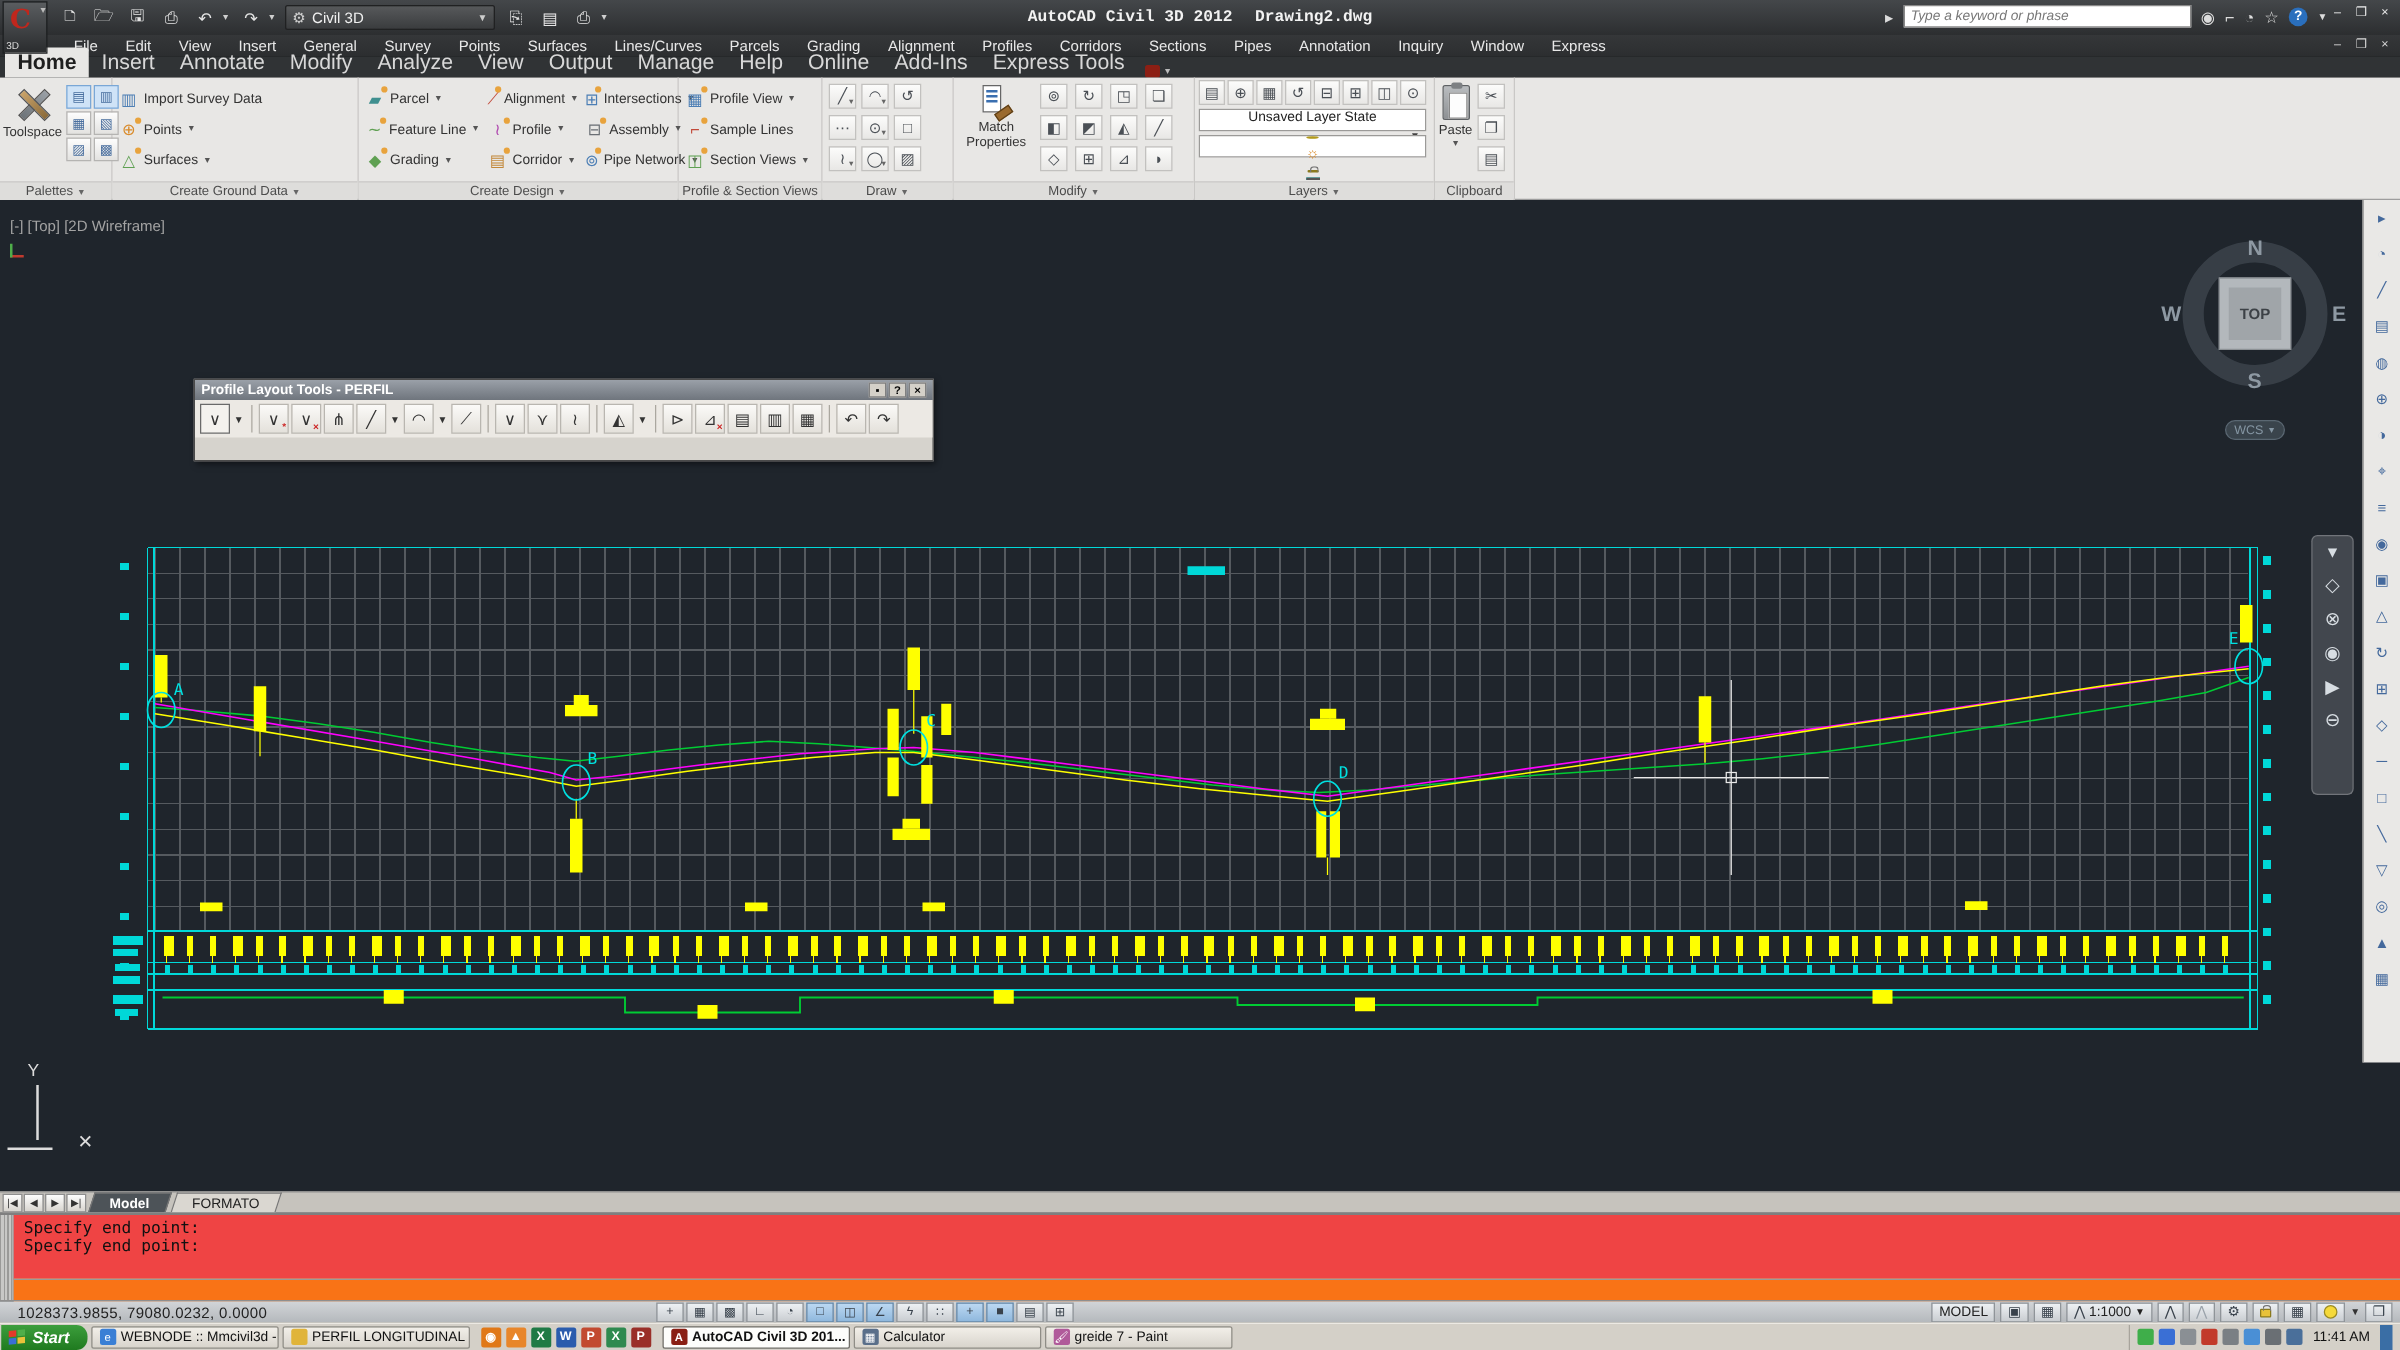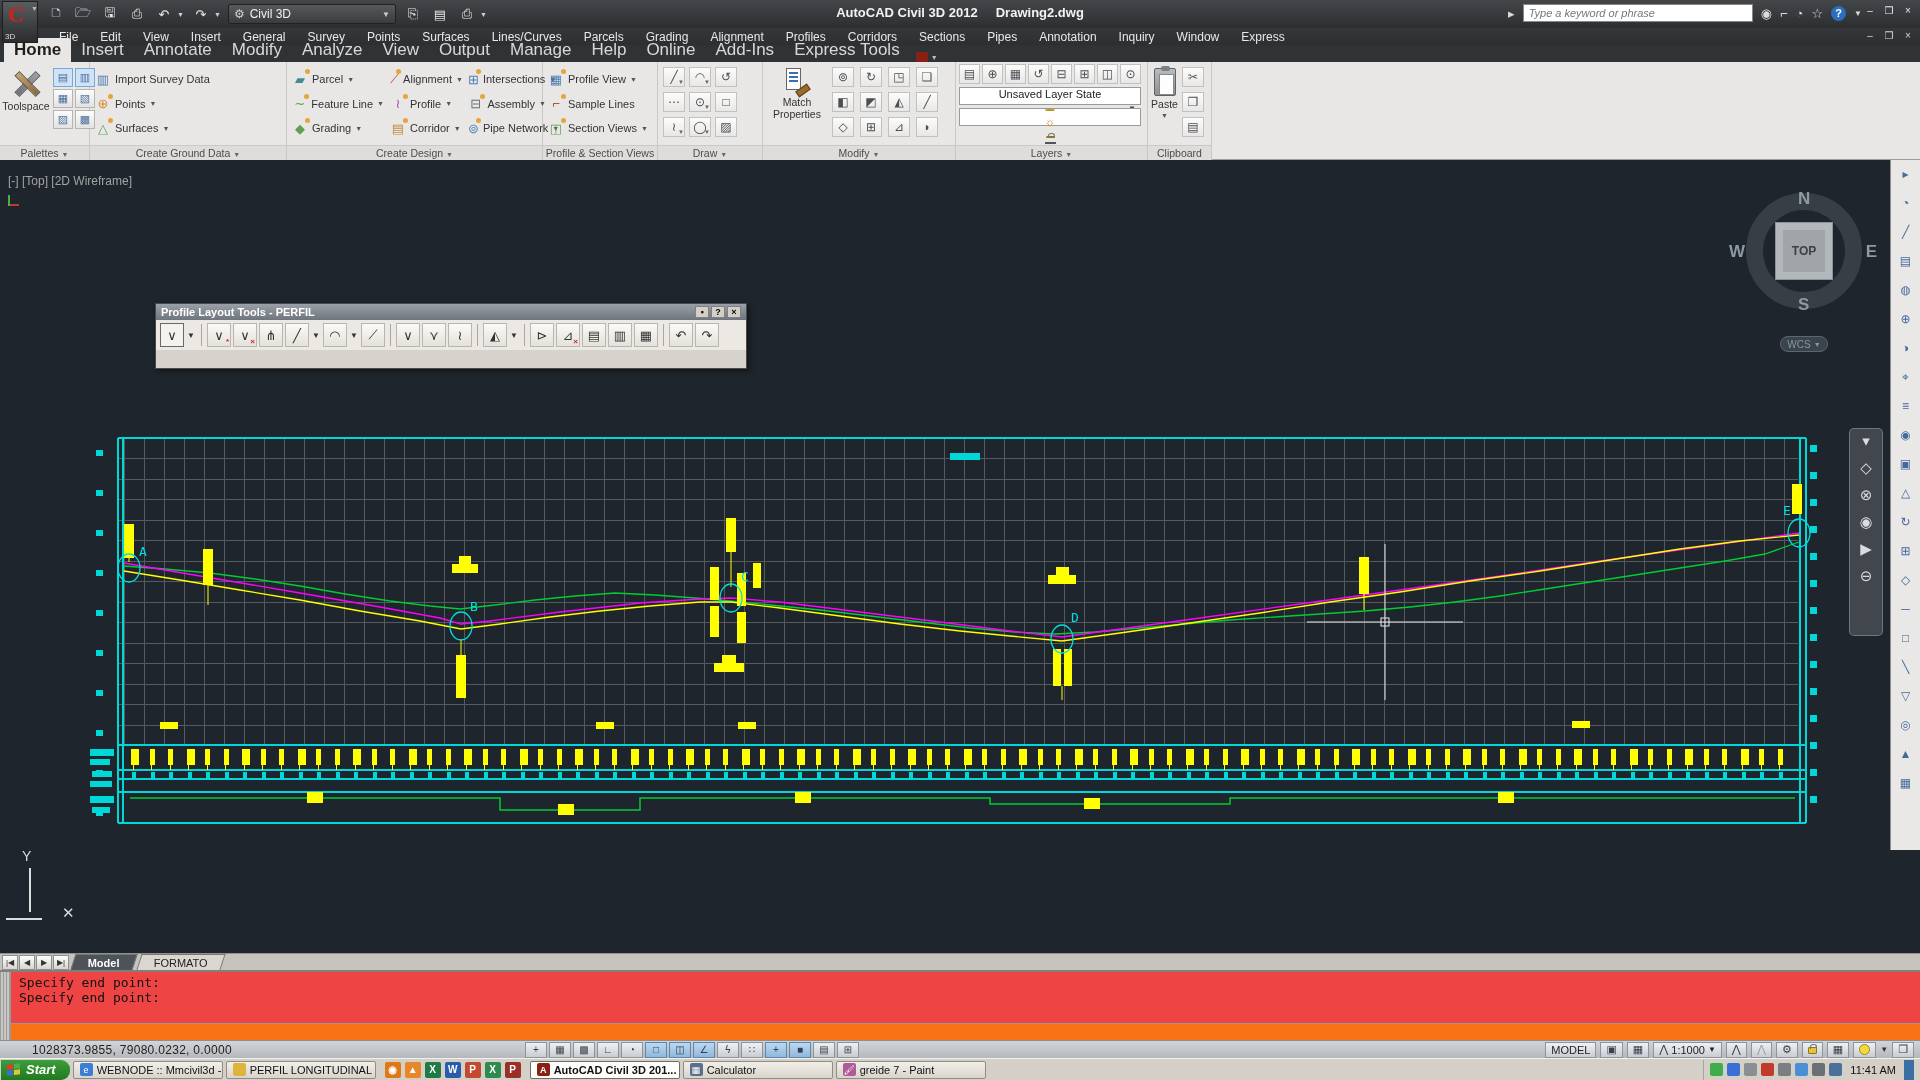--- a/index.html
+++ b/index.html
@@ -20,21 +20,21 @@
   .qat .qi { width:20px; height:20px; display:flex; align-items:center; justify-content:center;
     font-size:13px; color:#e6e6e6; }
   .qat .dd { font-size:7px; color:#cfcfcf; margin-left:-4px; }
   .ws-combo { display:flex; align-items:center; gap:5px; width:168px; height:20px;
     background:linear-gradient(#57595b,#3a3c3e); border:1px solid #202122; border-radius:2px;
     padding:0 5px; font-size:12px; color:#f0f0f0; }
   .ws-combo .gear { font-size:12px; color:#cfcfcf; }
   .ws-combo .dd2 { margin-left:auto; font-size:8px; color:#ccc; }
   #title-text { position:absolute; top:5px; left:0; width:1920px; text-align:center;
     font-size:13px; font-weight:bold; color:#f2f2f2; pointer-events:none; }
-  #title-text span { margin:0 9px; }
+  #title-text span { margin:0 9px;font-family:Liberation Mono, monospace; }
   .tr-tools { position:absolute; top:4px; right:58px; display:flex; align-items:center; gap:8px; }
   .searchbox { width:230px; height:18px; background:#fff; border:1px solid #888;
     display:flex; align-items:center; padding:0 5px; }
   .searchbox span { color:#777; font-style:italic; font-size:11px; }
   .mini-ic { color:#dcdcdc; font-size:13px; }
   .help-ic { width:15px; height:15px; border-radius:50%; background:#2a6fbd; color:#fff;
     font-size:11px; font-weight:bold; text-align:center; line-height:15px; }
   .winbtns { position:absolute; top:4px; right:4px; display:flex; gap:3px; }
   .winbtns .wb { width:16px; height:14px; font-size:10px; line-height:13px; text-align:center;
     color:#e8e8e8; }
@@ -179,21 +179,21 @@
   #cmd-grip { width:11px; background:#c8c8c6 repeating-linear-gradient(90deg,#9a9a98 0 1px,transparent 1px 3px); border-right:1px solid #999; }
   #cmd-main { flex:1; display:flex; flex-direction:column; }
   #cmd-hist { flex:1; background:#ef4444; font-family:"DejaVu Sans Mono", monospace; font-size:13px;
     color:#111; padding:3px 8px; line-height:15px; }
   #cmd-input { height:20px; border-top:1px solid #9a9a98; background:#f97316;
     font-family:Liberation Serif, serif; font-size:13px; color:#111; padding:14px 8px; }
 
   
   #statusbar { position:absolute; top:1040px; left:0; width:1920px; height:18px;
     background:linear-gradient(#d2d5d8,#b4b8bc); border-top:1px solid #8f8f8f;
-    display:flex; align-items:center; font-size:12px; color:#222;text-align:center; }
+    display:flex; align-items:center; font-size:12px; color:#222; }
   #coords { width:250px; padding-left:14px; letter-spacing:0.3px; }
   #toggles { display:flex; gap:2px; margin-left:275px; }
   .tgl { width:22px; height:16px; border:1px solid #8f9499; background:linear-gradient(#eef1f4,#c9cdd1);
     display:flex; align-items:center; justify-content:center; font-size:10px; color:#39424c; }
   .tgl.on { background:linear-gradient(#bcd8f2,#8fb8dd); border-color:#5d87ad; }
   #sb-right { margin-left:auto; display:flex; align-items:center; gap:4px; padding-right:6px; }
   .sbbtn { height:16px; border:1px solid #8f9499; background:linear-gradient(#eef1f4,#c9cdd1);
     display:flex; align-items:center; justify-content:center; padding:0 5px; font-size:11px; color:#222; gap:3px; }
   .sb-ic { font-size:11px; color:#39424c; }
   .sb-bulb { width:11px; height:11px; border-radius:50%; background:#f5d93a; border:1px solid #9a8a22; }

